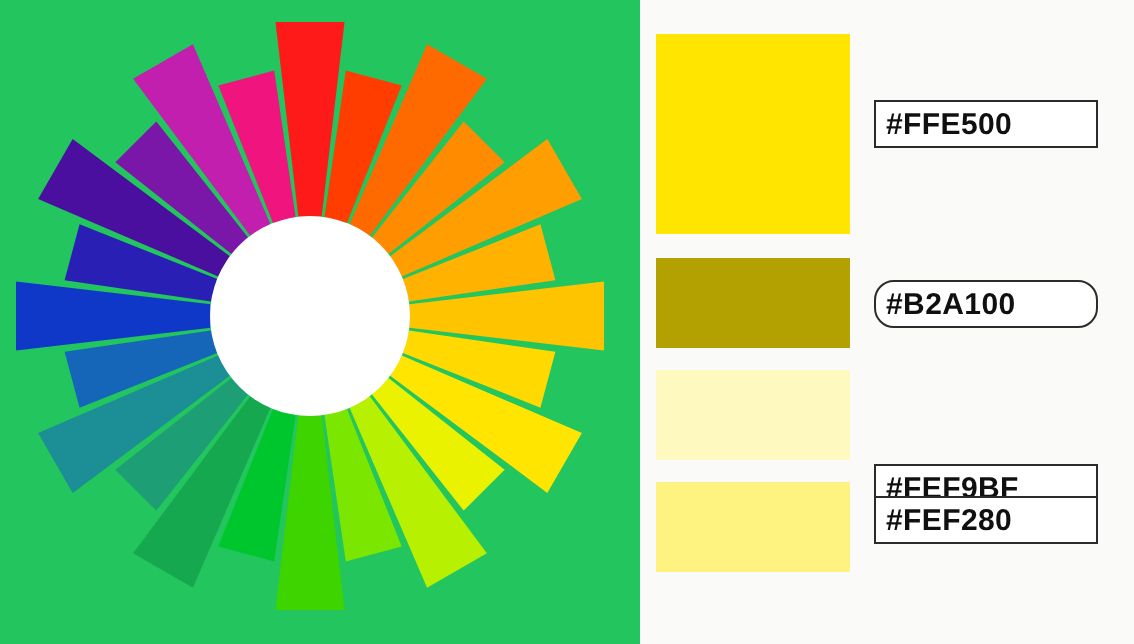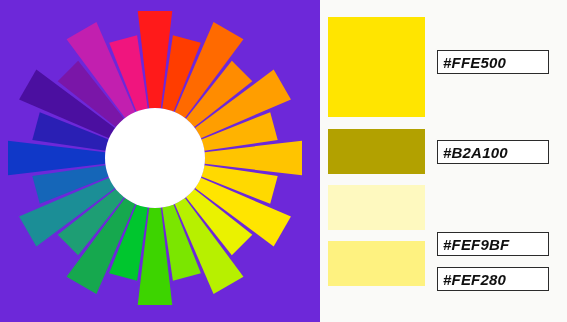--- a/index.html
+++ b/index.html
@@ -85,21 +85,21 @@
     font-size: 15px;
     line-height: 15px;
     color: #101010;
     letter-spacing: 0.2px;
     white-space: nowrap;
   }
 </style>
 </head>
 <body style="background: rgb(250, 250, 248);">
 
-<div id="stage" style="background: #6d28d9; font-style: italic;">
+<div id="stage" style="background: #22c55e;">
 
   <div id="wheel-panel">
     <svg id="wheel-svg" viewBox="0 0 320 322">
       <g id="wheel-segments">
           <path d="M 149.17 108.34 L 137.73 11.01 L 172.27 11.01 L 160.83 108.34 Z" fill="#FF1A1A"></path>
           <path d="M 162.22 108.52 L 172.90 35.30 L 200.85 42.79 L 173.49 111.54 Z" fill="#FF3D00"></path>
           <path d="M 174.78 112.08 L 213.54 22.07 L 243.45 39.34 L 184.88 117.91 Z" fill="#FF6A00"></path>
           <path d="M 185.99 118.76 L 231.85 60.69 L 252.31 81.15 L 194.24 127.01 Z" fill="#FF8C00"></path>
           <path d="M 195.09 128.12 L 273.66 69.55 L 290.93 99.46 L 200.92 138.22 Z" fill="#FF9E00"></path>
           <path d="M 201.46 139.51 L 270.21 112.15 L 277.70 140.10 L 204.48 150.78 Z" fill="#FFB300"></path>
@@ -129,32 +129,32 @@
   <div id="palette-panel">
     <div id="palette-rows">
         <div class="swatch-row" style="top: 0px;">
           <div class="swatch swatch-main" style="top: 17px; background: rgb(255, 229, 0);"></div>
           <div class="code-box" style="top: 50px;">
             <span class="code-text">#FFE500</span>
           </div>
         </div>
         <div class="swatch-row" style="top: 0px;">
           <div class="swatch swatch-small" style="top: 129px; background: rgb(178, 161, 0);"></div>
-          <div class="code-box" style="top: 140px;">
+          <div class="code-box" style="top: 140px; border-radius: 10px;">
             <span class="code-text">#B2A100</span>
           </div>
         </div>
         <div class="swatch-row" style="top: 0px;">
           <div class="swatch swatch-small" style="top: 185px; background: rgb(254, 249, 191);"></div>
           <div class="code-box" style="top: 196px; margin-top: 36px;">
             <span class="code-text">#FEF9BF</span>
           </div>
         </div>
         <div class="swatch-row" style="top: 0px;">
           <div class="swatch swatch-small" style="top: 241px; background: rgb(254, 242, 128);"></div>
-          <div class="code-box" style="top: 267px;">
+          <div class="code-box" style="top: 248px;">
             <span class="code-text">#FEF280</span>
           </div>
         </div>
       </div>
   </div>
 
 </div>
 
 </body></html>

